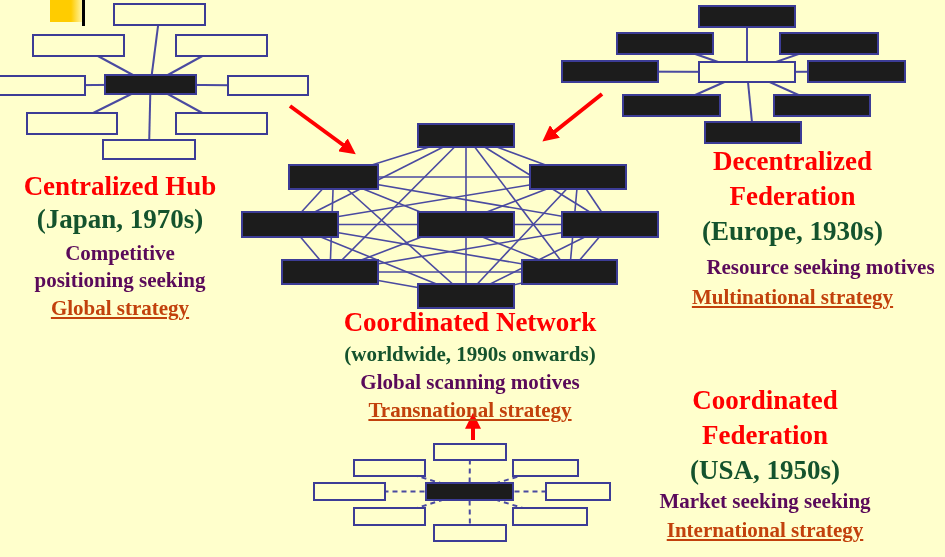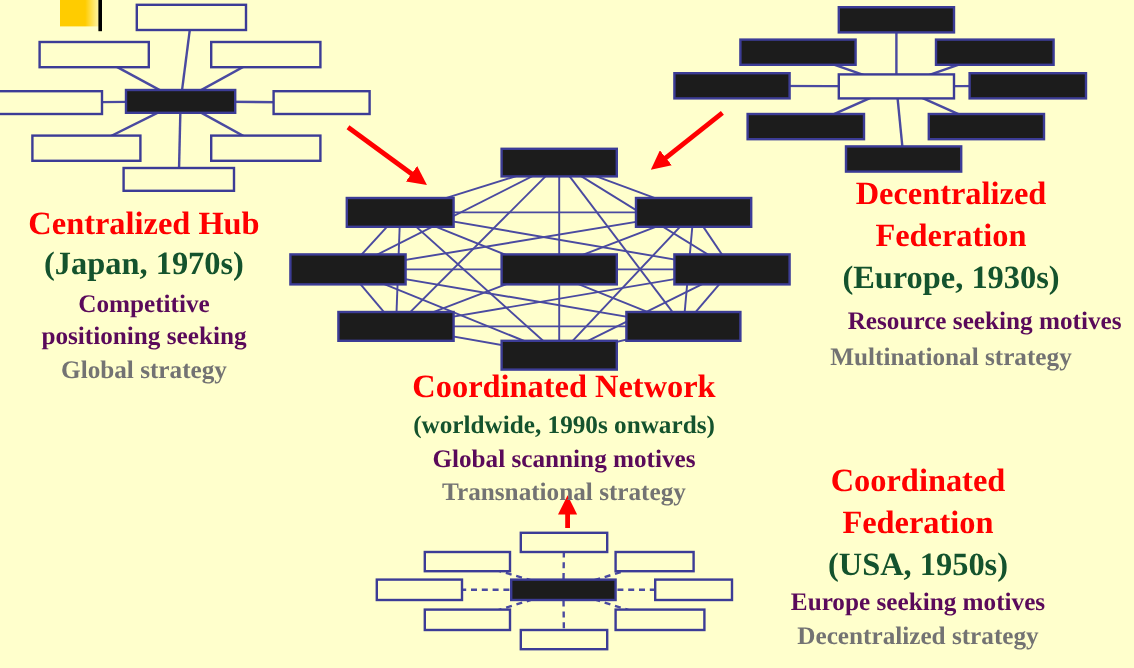--- a/index.html
+++ b/index.html
@@ -2,21 +2,21 @@
 <html><head>
 <meta charset="utf-8">
 <style>
   html, body { margin:0; padding:0; }
   body { width:945px; height:557px; background:#FFFFCC; position:relative; overflow:hidden; font-family:"Liberation Serif","DejaVu Serif",serif; }
   #diagram { position:absolute; left:0; top:0; }
   .lbl { position:absolute; text-align:center; font-weight:bold; white-space:nowrap; line-height:1; }
   .red { color:#FF0000; }
   .blue { color:#14532d; }
   .purple { color:#5A0A5A; }
-  .teal { color:#737373; }
+  .teal { color:#c2410c;text-decoration:underline; }
   .t-title { font-size:27px; }
   .t-sub { font-size:27px; }
   .t-motive { font-size:21px; }
   .t-strat { font-size:21px; }
   .t-small { font-size:21px; }
   .bullet { position:absolute; left:50px; top:0; width:35px; height:22px; background:linear-gradient(to right,#FFCC00 60%, #FFFFCC); }
   .bullet-bar { position:absolute; left:82px; top:0; width:3px; height:26px; background:#000; }
 </style>
 </head>
 <body>
@@ -148,14 +148,14 @@
 <div class="lbl teal t-strat" style="left:640px;width:305px;top:287px;">Multinational strategy</div>
 
 <div class="lbl red t-title" style="left:300px;width:340px;top:309px;">Coordinated Network</div>
 <div class="lbl blue t-small" style="left:300px;width:340px;top:344px;">(worldwide, 1990s onwards)</div>
 <div class="lbl purple t-motive" style="left:300px;width:340px;top:372px;">Global scanning motives</div>
 <div class="lbl teal t-strat" style="left:300px;width:340px;top:400px;">Transnational strategy</div>
 
 <div class="lbl red t-title" style="left:620px;width:290px;top:387px;">Coordinated</div>
 <div class="lbl red t-title" style="left:620px;width:290px;top:422px;">Federation</div>
 <div class="lbl blue t-sub" style="left:620px;width:290px;top:457px;">(USA, 1950s)</div>
-<div class="lbl purple t-motive" style="left:620px;width:290px;top:491px;">Europe seeking motives</div>
-<div class="lbl teal t-strat" style="left:620px;width:290px;top:520px;">Decentralized strategy</div>
+<div class="lbl purple t-motive" style="left:620px;width:290px;top:491px;">Market seeking seeking</div>
+<div class="lbl teal t-strat" style="left:620px;width:290px;top:520px;">International strategy</div>
 
 </body></html>

